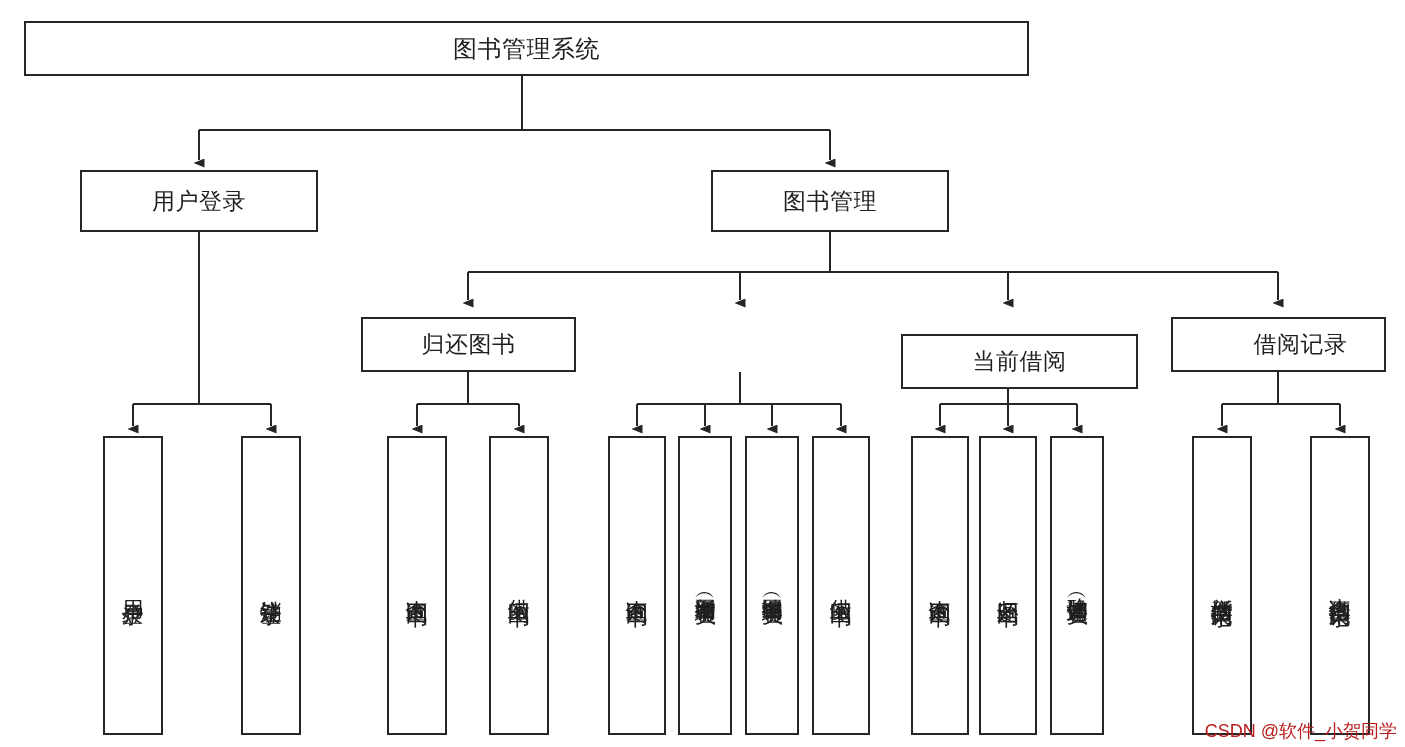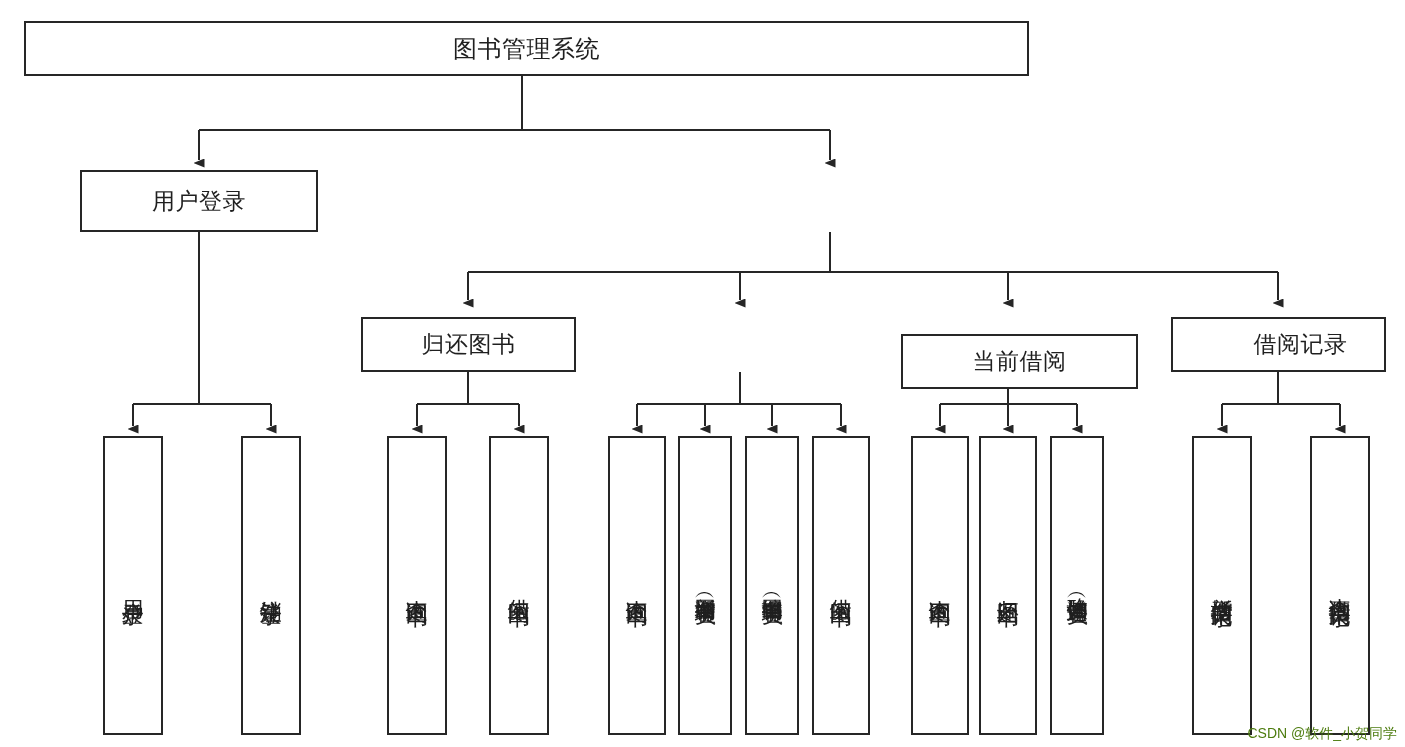--- a/index.html
+++ b/index.html
@@ -66,22 +66,22 @@
     white-space: nowrap;
   }
   .node.v.narrow .label {
     font-size: 21px;
     letter-spacing: 1px;
   }
   #watermark {
     position: absolute;
     right: 8px;
     bottom: 4px;
-    font-size: 14px;
-    color: #4d7c0f;
+    font-size: 18px;
+    color: #b91c1c;
     white-space: nowrap;
     z-index: 5;
     font-family: "Liberation Sans", "DejaVu Sans", sans-serif;
   }
 </style>
 </head>
 <body>
 
 <div id="canvas">
 
@@ -138,20 +138,23 @@
   </svg>
 
   <div class="node h root" style="left:24px; top:13px; width:1005px; height:55px;margin-top:8px;">
     <span class="label">图书管理系统</span>
   </div>
 
   <div class="node h" style="left:80px; top:170px; width:238px; height:62px;">
     <span class="label">用户登录</span>
   </div>
 
+  <div class="node h" style="left:711px; top:170px; width:238px; height:62px;">
+    <span class="label">图书管理</span>
+  </div>
 
   <div class="node h" style="left:361px; top:317px; width:215px; height:55px;">
     <span class="label">归还图书</span>
   </div>
 
 
   <div class="node h" style="left:901px; top:334px; width:237px; height:55px;">
     <span class="label">当前借阅</span>
   </div>
 

